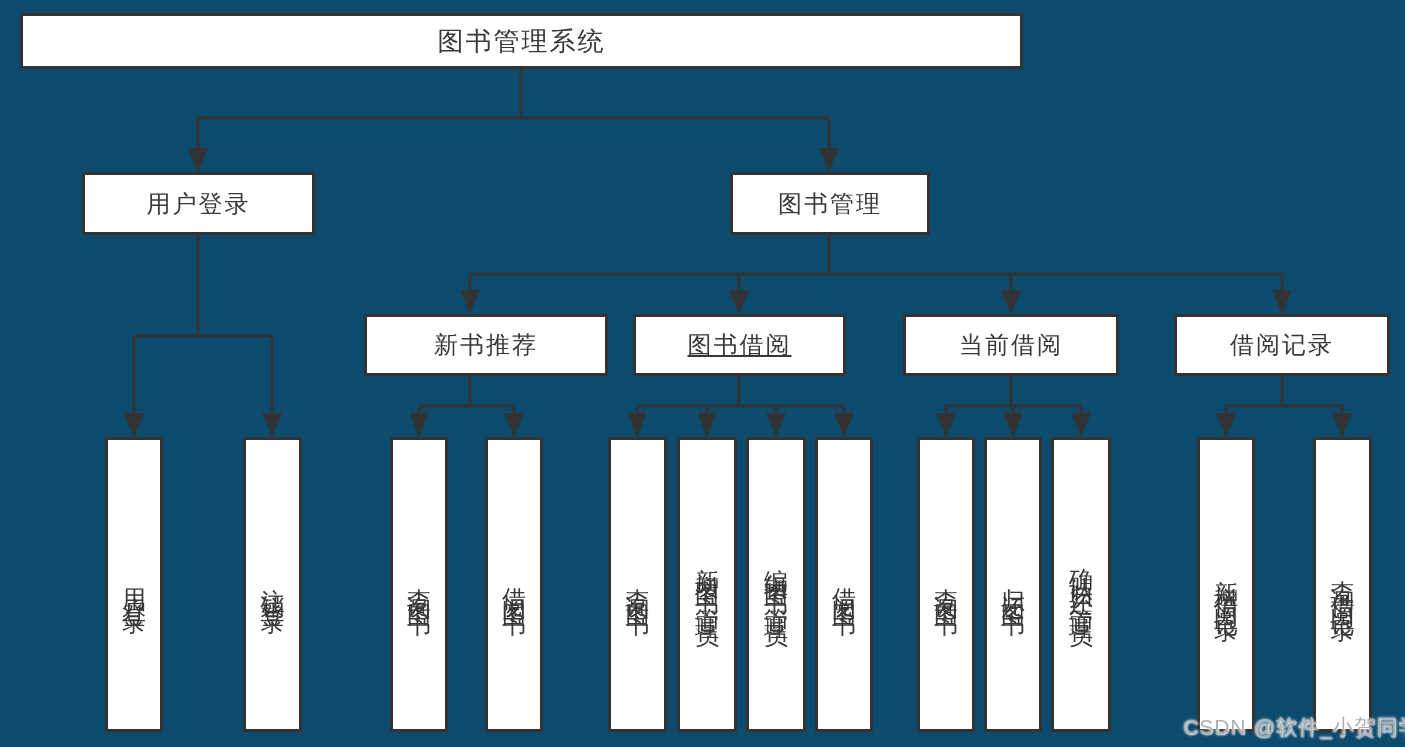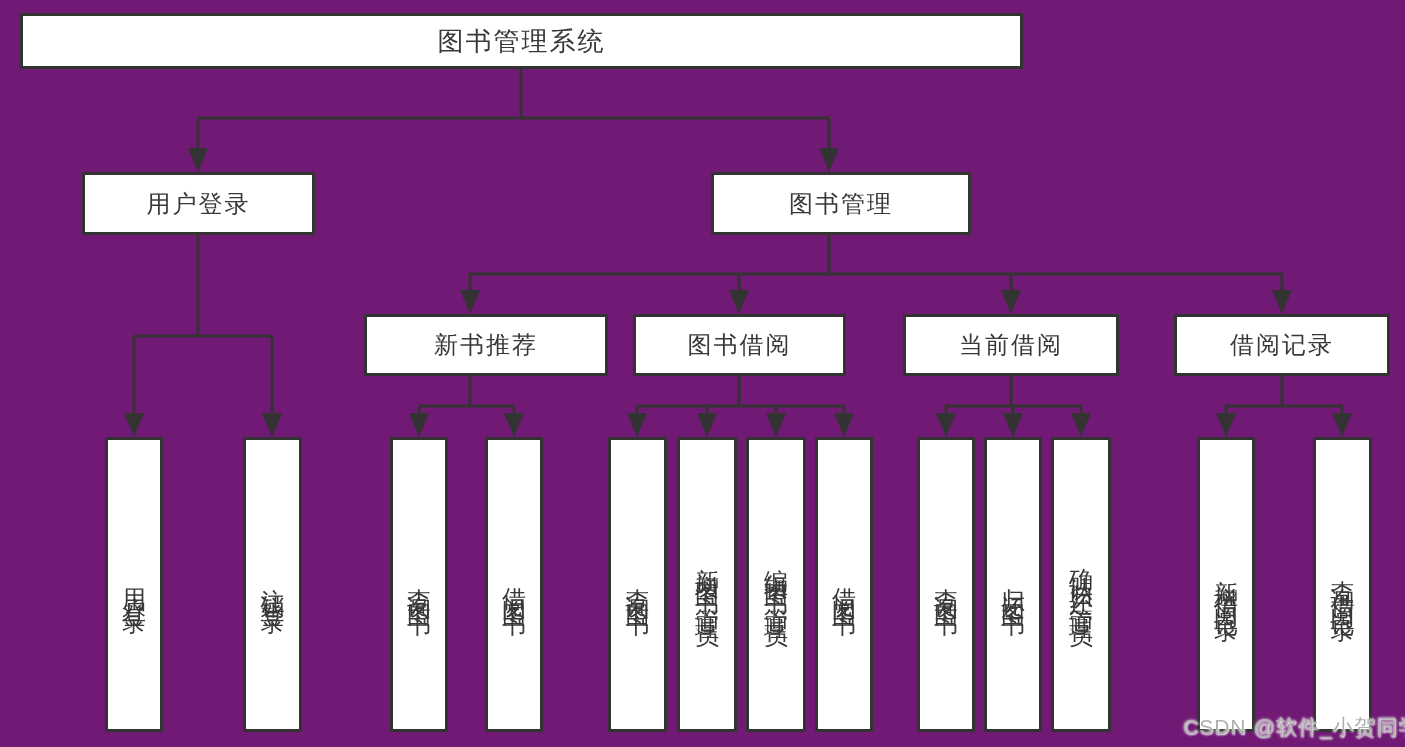--- a/index.html
+++ b/index.html
@@ -1,20 +1,20 @@
 <!DOCTYPE html>
 <html><head>
 <meta charset="utf-8">
 <style>
   html, body { margin: 0; padding: 0; background: #ffffff; }
   #canvas {
     position: relative;
     width: 1405px;
     height: 747px;
-    background: #701a75;
+    background: #0c4a6e;
     font-family: "Liberation Sans", sans-serif;
     overflow: hidden;
   }
   #connector-svg {
     position: absolute;
     left: 0; top: 0;
     width: 1405px; height: 747px;
     pointer-events: none;
   }
   .node {
@@ -93,24 +93,24 @@
       <polygon points="1003,413 1023,413 1013,437"></polygon>
       <polygon points="1071,413 1091,413 1081,437"></polygon>
       <polygon points="1216,413 1236,413 1226,437"></polygon>
       <polygon points="1332,413 1352,413 1342,437"></polygon>
     </g>
   </svg>
 
   <div class="node root-node" style="left:20px; top:13px; width:1003px; height:56px;">图书管理系统</div>
 
   <div class="node h-node" style="left:82px; top:172px; width:233px; height:63px;">用户登录</div>
-  <div class="node h-node" style="left:711px; top:172px; width:260px; height:63px;">图书管理</div>
+  <div class="node h-node" style="left:730px; top:172px; width:200px; height:63px;">图书管理</div>
 
   <div class="node h-node" style="left:364px; top:314px; width:244px; height:62px;">新书推荐</div>
-  <div class="node h-node" style="left:633px; top:314px; width:213px; height:62px;">图书借阅</div>
+  <div class="node h-node" style="left:633px; top:314px; width:213px; height:62px;text-decoration:underline;">图书借阅</div>
   <div class="node h-node" style="left:903px; top:314px; width:216px; height:62px;">当前借阅</div>
   <div class="node h-node" style="left:1174px; top:314px; width:216px; height:62px;">借阅记录</div>
 
   <div class="node v-node" style="left:105px; top:437px; width:58px; height:295px;">用户登录</div>
   <div class="node v-node" style="left:243px; top:437px; width:59px; height:295px;">注销登录</div>
 
   <div class="node v-node" style="left:390px; top:437px; width:58px; height:295px;">查询图书</div>
   <div class="node v-node" style="left:485px; top:437px; width:58px; height:295px;">借阅图书</div>
 
   <div class="node v-node" style="left:608px; top:437px; width:59px; height:295px;">查询图书</div>

